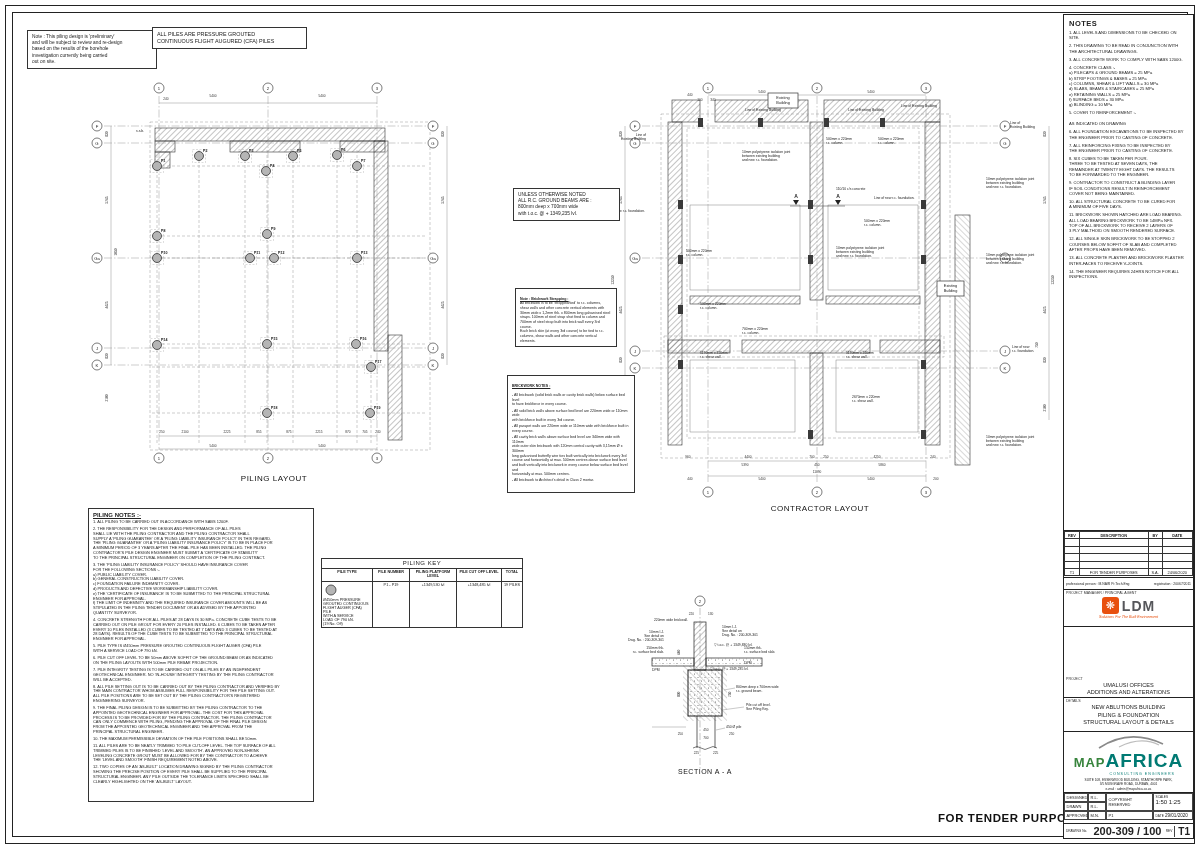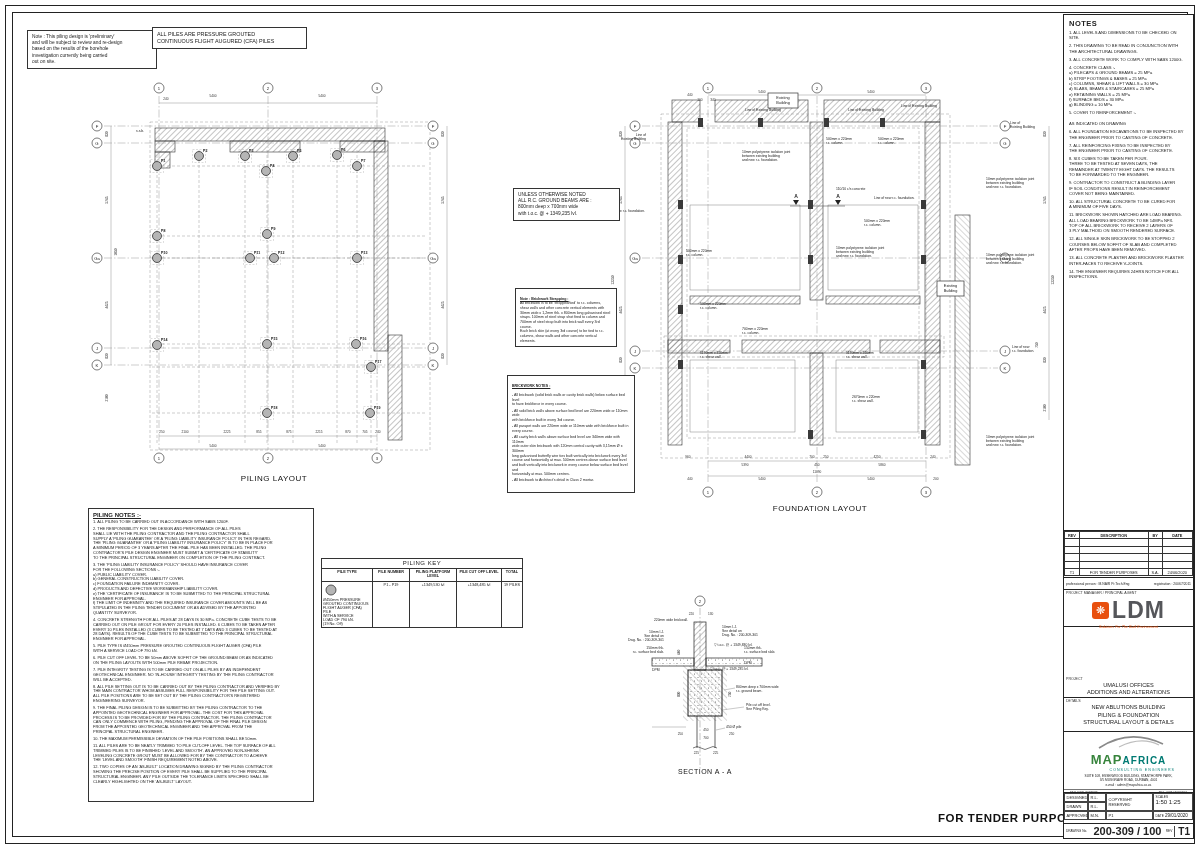--- a/index.html
+++ b/index.html
@@ -448,21 +448,21 @@
   with brickforce built in every 3rd course.</div><div class="bw-item" style="white-space: pre-line; margin-bottom: 1.5px;">- All parapet walls are 220mm wide or 110mm wide with brickforce built in
   every course.</div><div class="bw-item" style="white-space: pre-line; margin-bottom: 1.5px;">- All cavity brick walls above surface bed level are 340mm wide with 110mm
   wide outer skin brickwork with 120mm central cavity with 3,15mm Ø x 300mm
   long galvanised butterfly wire ties built vertically into brickwork every 3rd
   course and horizontally at max. 500mm centres above surface bed level
   and built vertically into brickwork in every course below surface bed level and
   horizontally at max. 500mm centres.</div><div class="bw-item" style="white-space: pre-line; margin-bottom: 1.5px;">- All brickwork to Architect's detail in Class 2 mortar.</div></div>
   </div>
 
   <div class="abs drawing-title" style="left:204px;top:474px;width:140px;">PILING LAYOUT</div>
-  <div class="abs drawing-title" style="left:750px;top:504px;width:140px;">FOUNDATION LAYOUT</div>
+  <div class="abs drawing-title" style="left:750px;top:504px;width:140px;">CONTRACTOR LAYOUT</div>
   <div class="abs drawing-title" style="left:640px;top:768px;width:130px;font-size:7px;">SECTION  A - A</div>
 
   <div class="abs pn-box">
     <div class="pn-title">PILING NOTES :-</div>
     <div>
         <div class="pn-item">1. ALL PILING TO BE CARRIED OUT IN ACCORDANCE WITH SABS 1200F.</div>
         <div class="pn-item">2. THE RESPONSIBILITY FOR THE DESIGN AND PERFORMANCE OF ALL PILES
     SHALL LIE WITH THE PILING CONTRACTOR AND THE PILING CONTRACTOR SHALL
     SUPPLY A 'PILING GUARANTEE' OR A 'PILING LIABILITY INSURANCE POLICY' IN THIS REGARD.
     THE 'PILING GUARANTEE' OR A 'PILING LIABILITY INSURANCE POLICY' IS TO BE IN PLACE FOR
@@ -644,21 +644,21 @@
 
     <div class="pbox" style="top:563px;height:12px;display:flex;justify-content:space-between;align-items:center;padding:0 2px;">
       <span style="font-size:3.4px;">professional person : M.NAIR  Pr.Tech.Eng</span>
       <span style="font-size:3.4px;">registration : 20067/2011</span>
     </div>
 
     <div class="pbox" style="top:575px;height:37px;">
       <div class="lbl">PROJECT MANAGER / PRINCIPAL AGENT</div>
       <div style="display:flex;align-items:center;justify-content:center;gap:3px;margin-top:1px;">
         <span id="ldm-icon" style="display: inline-flex; align-items: center; justify-content: center; width: 17px; height: 17px; border-radius: 3px; color: rgb(255, 255, 255); font-size: 11px; background: rgb(232, 80, 14);">❋</span>
-        <span id="ldm-text" style="font-size:23px;font-weight:bold;color:#55565a;letter-spacing:1px;">LDM</span>
+        <span id="ldm-text" style="font-size:14px;font-weight:bold;color:#55565a;letter-spacing:1px;">LDM</span>
       </div>
       <div id="ldm-tag" style="text-align: center; font-size: 3.7px; font-style: italic; margin-top: 1px; color: rgb(232, 80, 14);">Solutions For The Built Environment</div>
     </div>
 
 
     <div class="pbox" style="top:661px;height:22px;">
       <div class="lbl">PROJECT</div>
       <div style="text-align:center;font-size:5.6px;white-space:pre-line;line-height:1.3;">UMALUSI OFFICES
 ADDITIONS AND ALTERATIONS</div>
     </div>
@@ -669,21 +669,21 @@
 PILING &amp; FOUNDATION
 STRUCTURAL LAYOUT &amp; DETAILS</div>
     </div>
 
     <div class="pbox" style="top:717px;height:61px;">
       <div style="text-align:center;margin-top:2px;">
         <svg width="80" height="16" style="display:block;margin:0 auto;">
           <path d="M10,14 Q40,-6 74,10" fill="none" stroke="#8a8a8a" stroke-width="1.6"></path>
           <path d="M30,13 Q52,2 70,11" fill="none" stroke="#bdbdbd" stroke-width="1.2"></path>
         </svg>
-        <span id="map-word" style="font-size: 13px; font-weight: bold; letter-spacing: 1px; color: rgb(55, 132, 60);">MAP</span><span id="africa-word" style="font-size: 10px; font-weight: bold; letter-spacing: 1px; color: rgb(0, 122, 115);">AFRICA</span>
+        <span id="map-word" style="font-size: 13px; font-weight: bold; letter-spacing: 1px; color: rgb(55, 132, 60);">MAP</span><span id="africa-word" style="font-size: 19px; font-weight: bold; letter-spacing: 1px; color: rgb(0, 122, 115);">AFRICA</span>
         <div style="font-size:3.6px;letter-spacing:1px;color:#007a73;text-align:right;padding-right:18px;">CONSULTING ENGINEERS</div>
       </div>
       <div style="text-align:center;font-size:3.2px;line-height:1.4;margin-top:2px;">
         <div>SUITE 108, ESSENWOOD BUILDING, STANTHORPE PARK,</div>
         <div>3/5 MUSGRAVE ROAD, DURBAN, 4001</div>
         <div>e-mail : admin@mapafrica.co.za</div>
         <div style="display:flex;justify-content:space-between;padding:0 6px;border-top:0.4px solid #777;margin-top:1.5px;padding-top:1px;">
           <span>FAX (031) 2092929</span>
           <span>TEL. (031) 2096601</span>
         </div>

